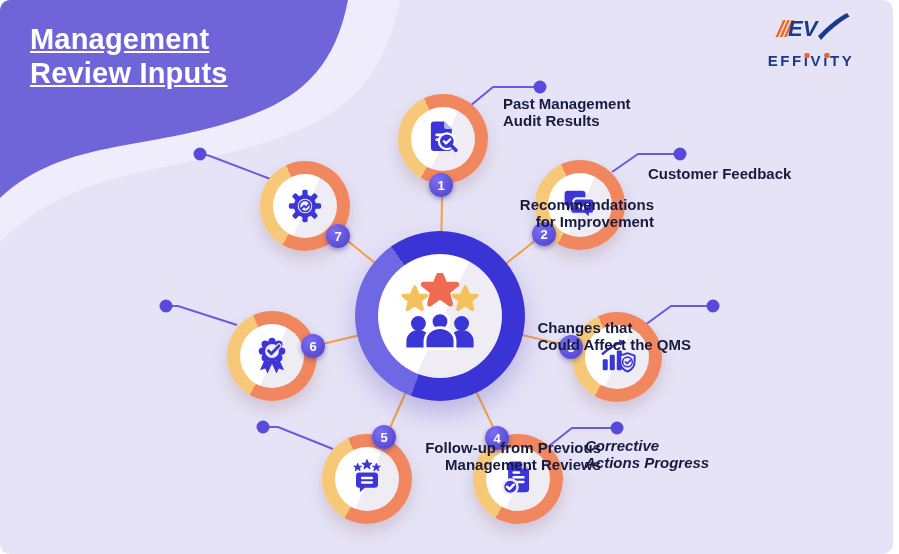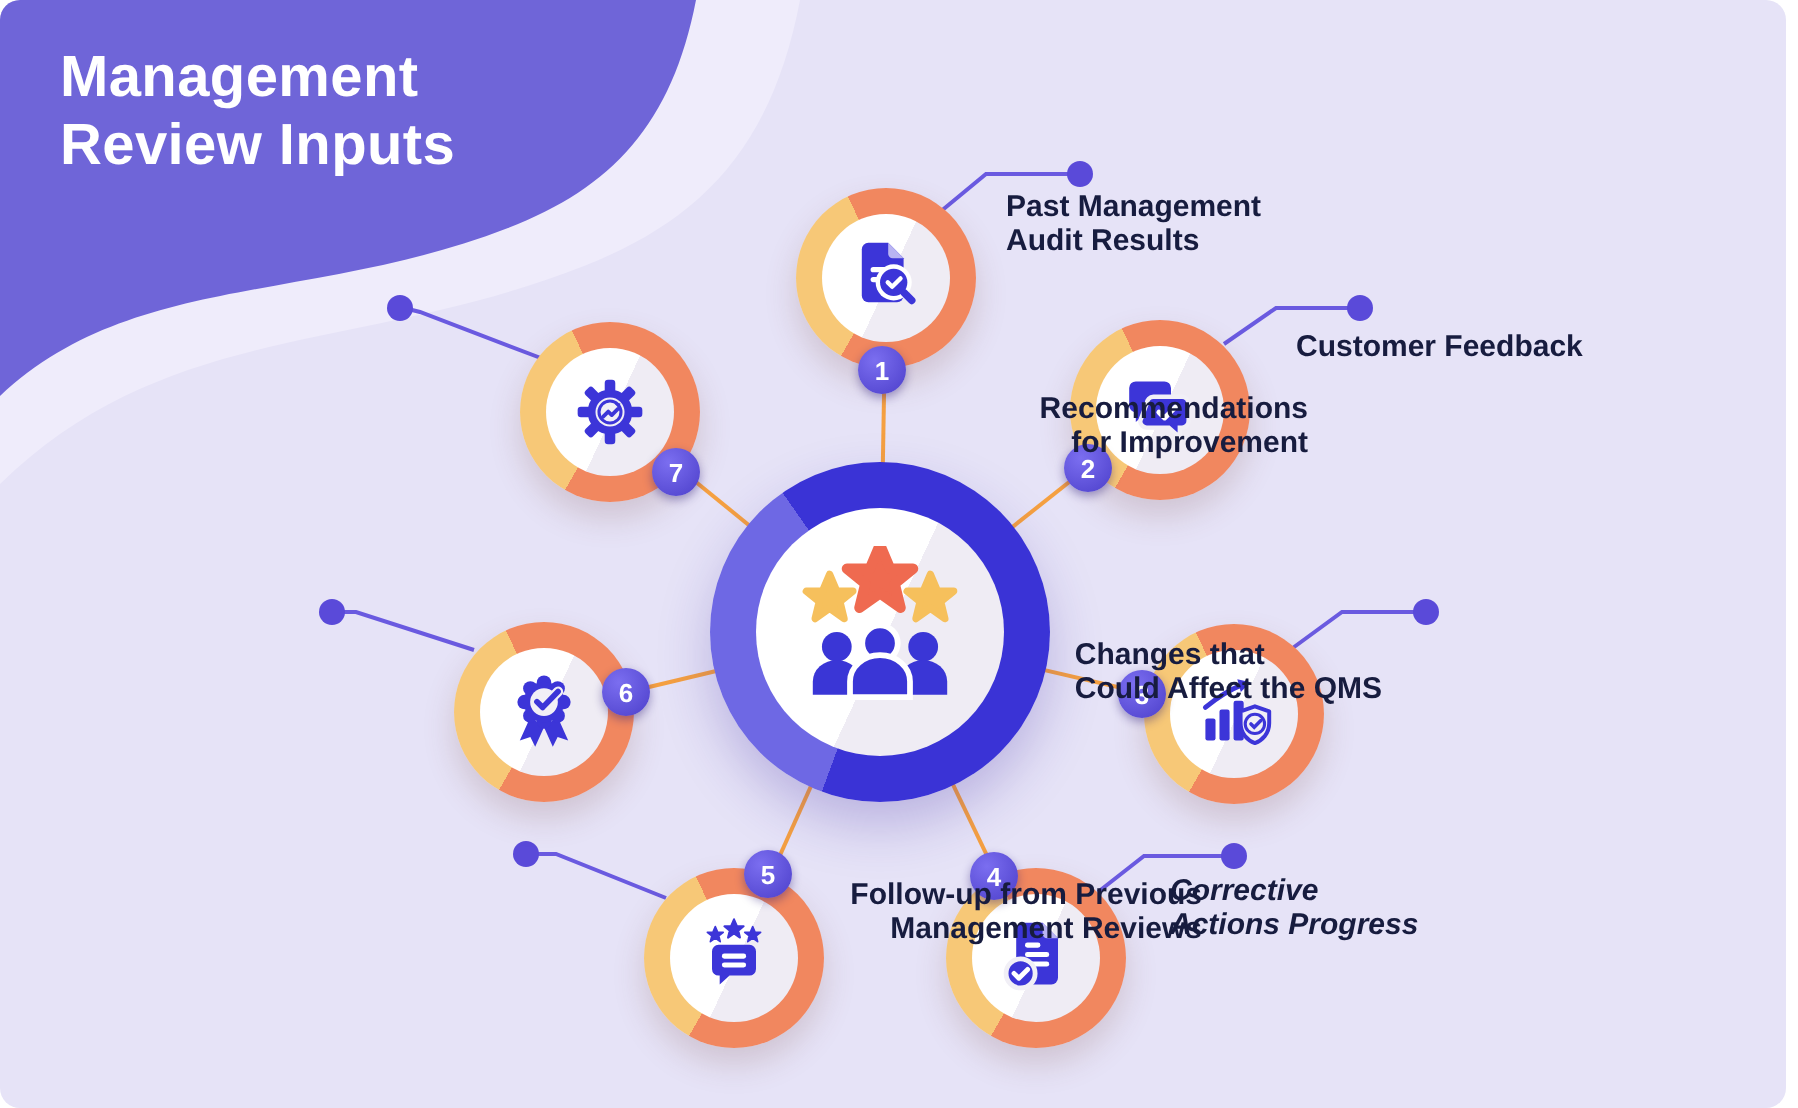--- a/index.html
+++ b/index.html
@@ -1,21 +1,21 @@
 <!DOCTYPE html>
 <html><head>
 <meta charset="utf-8">
 <style>
   html,body{margin:0;padding:0;background:#ffffff;font-family:"Liberation Sans","DejaVu Sans",sans-serif;}
   .page{position:relative;width:899px;height:554px;background:#ffffff;overflow:hidden;}
   .canvas{position:absolute;left:0;top:0;width:893px;height:554px;background:#e6e3f7;border-radius:10px;overflow:hidden;}
   .bg-svg{position:absolute;left:0;top:0;}
 
   .title{position:absolute;left:30px;top:22px;width:260px;font-size:29px;line-height:1.18;
-         font-weight:800;color:#ffffff;white-space:pre-line;letter-spacing:.2px;}
+         font-weight:800;color:#ffffff;white-space:pre-line;letter-spacing:.2px;text-decoration:underline;}
 
   .logo{position:absolute;right:20px;top:12px;width:124px;text-align:center;}
   .logo-word{font-size:15px;font-weight:800;letter-spacing:2.6px;color:#1a3b8d;margin-top:0;}
   .logo-i{position:relative;display:inline-block;color:#1a3b8d;}
   .logo-i::after{content:"";position:absolute;top:1px;left:50%;transform:translateX(-50%);
                  width:5px;height:5px;border-radius:1px;background:#f26822;}
 
   .hub{position:absolute;left:355px;top:231px;width:170px;height:170px;border-radius:50%;
        background:conic-gradient(from 200deg,#6e68e4 0 125deg,#3a33d6 125deg 360deg);
        box-shadow:0 12px 26px rgba(60,40,160,.25);}
@@ -242,15 +242,27 @@
   <div class="label l5">Follow-up from Previous
 Management Reviews</div>
   <div class="label l6">Changes that
 Could Affect the QMS</div>
   <div class="label l7">Recommendations
 for Improvement</div>
 
   <div class="title">Management
 Review Inputs</div>
 
+  <div class="logo">
+    <svg width="90" height="36" viewBox="0 0 90 36">
+      <g transform="translate(10,6) skewX(-24)">
+        <rect x="8" y="2" width="2.6" height="17" fill="#f26822"></rect>
+        <rect x="12.2" y="2" width="2.6" height="17" fill="#f26822"></rect>
+        <rect x="16.4" y="2" width="2.6" height="17" fill="#f26822"></rect>
+      </g>
+      <text x="22" y="24" font-size="22" font-weight="800" font-style="italic" font-family="Liberation Sans, sans-serif" fill="#1a3b8d">EV</text>
+      <path d="M52,24 C61,15 71,6 81,1 L83.5,4.5 C72,11 62,20 55,28 Z" fill="#1a3b8d"></path>
+    </svg>
+    <div class="logo-word"><span>EFF</span><span class="logo-i">i</span><span>V</span><span class="logo-i">i</span><span>TY</span></div>
+  </div>
 
  </div>
 </div>
 
 </body></html>

